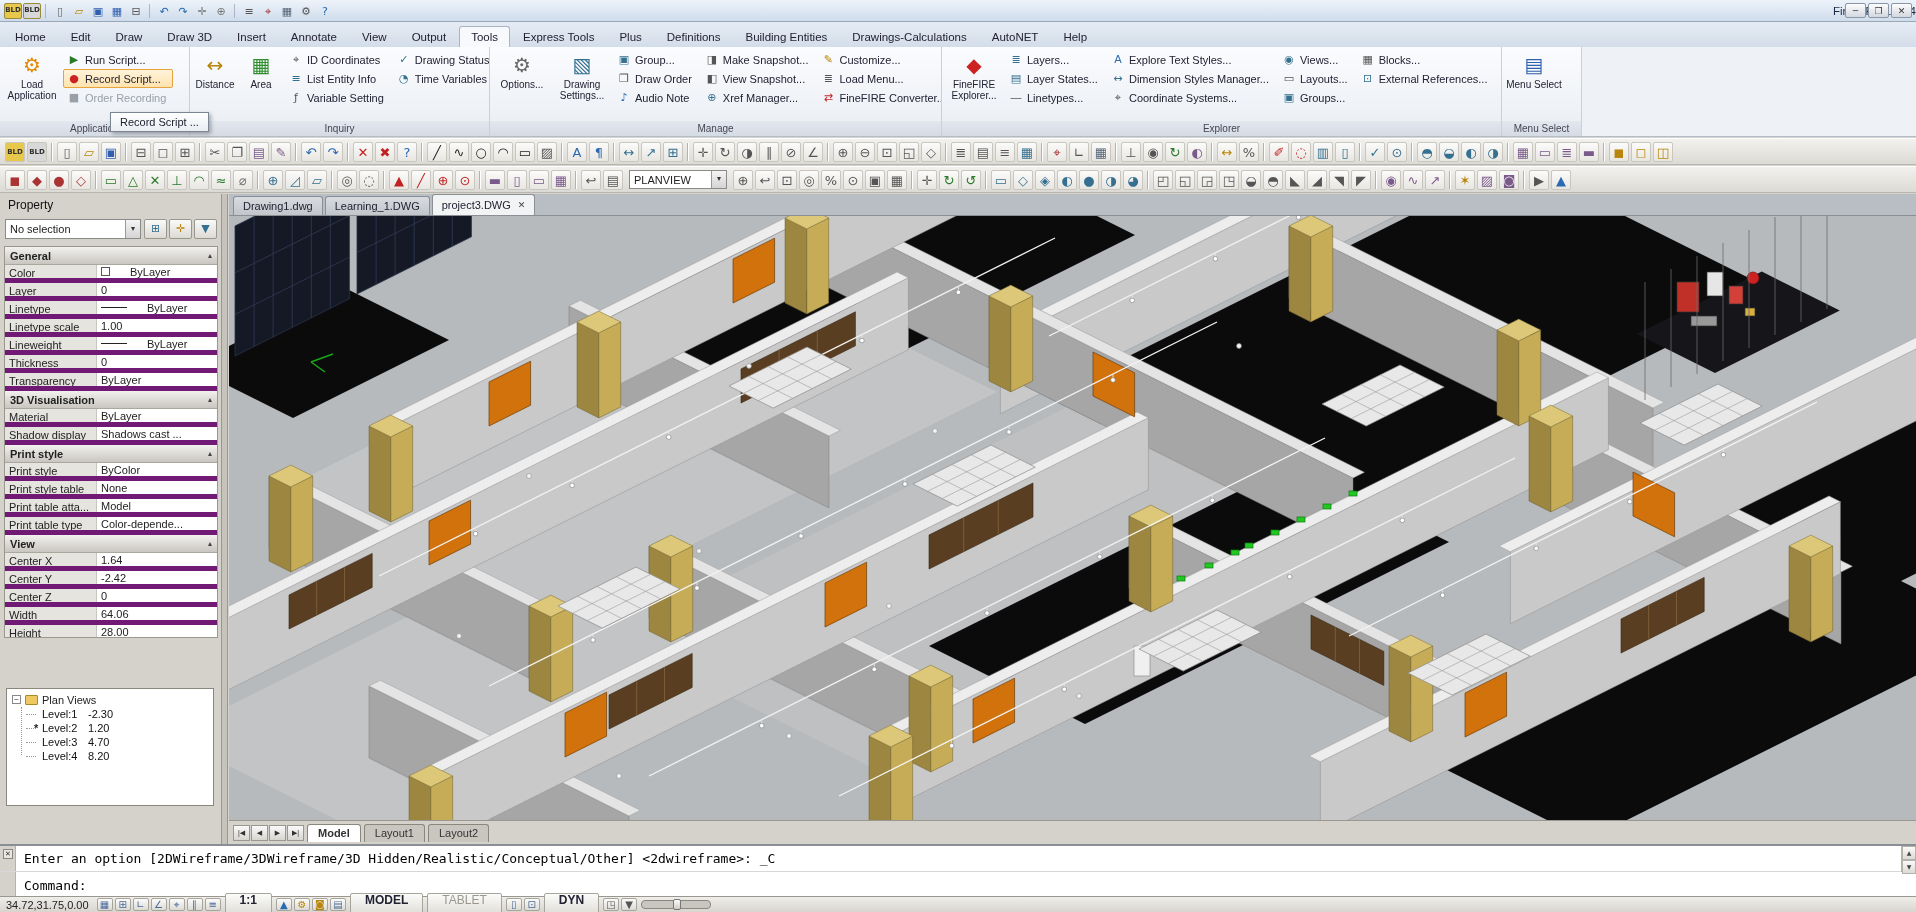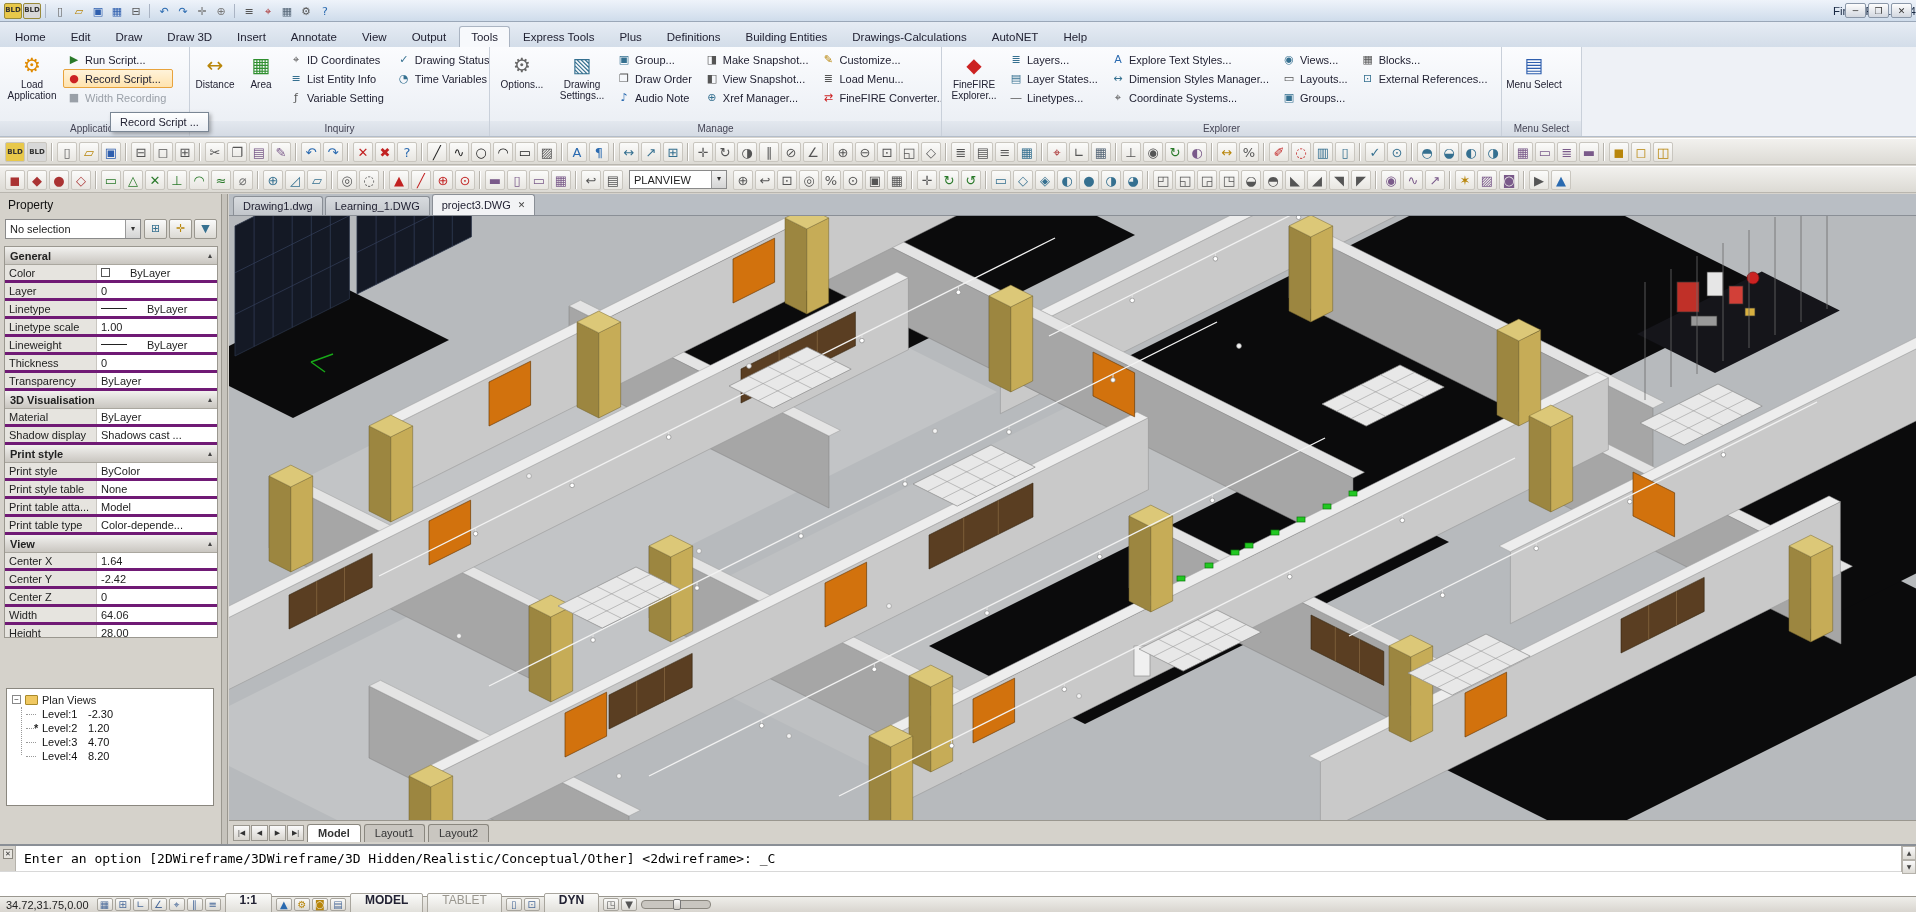--- a/index.html
+++ b/index.html
@@ -50,21 +50,21 @@
   #main{position:absolute;top:194px;left:0;width:1916px;height:650px;}
   #propertypanel{position:absolute;left:0;top:0;width:222px;height:650px;background:#d5d2cb;border-right:1px solid #9a978f;}
   #prop-title{position:absolute;left:8px;top:4px;font-size:12px;color:#111;}
   #prop-selrow{position:absolute;left:5px;top:24px;width:212px;height:22px;display:flex;gap:3px;align-items:center;}
   .pcombo{flex:1;height:20px;background:#fff;border:1px solid #8a8a8a;font-size:11px;display:flex;align-items:center;padding-left:4px;}
   .pcombo .arrow{margin-left:auto;width:15px;height:18px;background:linear-gradient(#f4f4f4,#d4d4d4);border-left:1px solid #9a9a9a;font-size:8px;line-height:17px;text-align:center;color:#333;}
   .ptool{width:23px;height:20px;background:linear-gradient(#fafafa,#dcdad4);border:1px solid #9a978f;border-radius:2px;font-size:11px;line-height:18px;text-align:center;font-family:"DejaVu Sans",sans-serif;flex:0 0 auto;}
   #prop-grid{position:absolute;left:4px;top:52px;width:214px;height:392px;overflow:hidden;border:1px solid #9a978f;background:#fff;}
   .psec{height:18px;background:linear-gradient(#f2f1ef,#c9c6c0);border-bottom:1px solid #aaa79f;display:flex;align-items:center;padding:0 5px;font-size:11px;font-weight:bold;color:#222;}
   .parrow{margin-left:auto;font-size:8px;color:#444;font-family:"DejaVu Sans",sans-serif;}
-  .prow{height:18px;display:flex;border-bottom:3px solid #701a75;}
+  .prow{height:18px;display:flex;border-bottom:5px solid #701a75;}
   .plab{width:92px;background:#e6e4df;border-right:1px solid #c9c6c0;font-size:11px;padding:2px 0 0 4px;white-space:nowrap;overflow:hidden;}
   .pval{flex:1;font-size:11px;padding:0 0 0 4px;display:flex;align-items:center;gap:20px;white-space:nowrap;overflow:hidden;}
   .swatch{width:9px;height:9px;background:#fff;border:1px solid #555;flex:0 0 auto;}
   .pline{width:26px;height:0;border-top:1px solid #222;flex:0 0 auto;}
   #planviews{position:absolute;left:6px;top:494px;width:208px;height:118px;background:#fff;border:1px solid #8a877f;overflow:hidden;padding:3px 0 0 5px;}
   .tv-root{display:flex;align-items:center;gap:4px;font-size:11px;height:15px;}
   .tv-exp{width:9px;height:9px;border:1px solid #888;background:#fff;font-size:8px;line-height:7px;text-align:center;color:#333;flex:0 0 auto;}
   .tv-folder{width:13px;height:10px;background:#f0c861;border:1px solid #a98a2a;border-radius:1px;flex:0 0 auto;}
   .tv-guide{position:absolute;left:14px;top:18px;height:48px;border-left:1px dotted #999;}
   .tv-item{position:relative;display:flex;align-items:center;font-size:11px;height:14px;padding-left:30px;color:#111;}
@@ -171,21 +171,21 @@
           <div class="sbtn">
             <span class="sicon" style="color: rgb(42, 122, 42);">▶</span>
             <span>Run Script...</span>
           </div>
           <div class="sbtn hl">
             <span class="sicon" style="color: rgb(204, 34, 34);">●</span>
             <span>Record Script...</span>
           </div>
           <div class="sbtn dis">
             <span class="sicon" style="color: rgb(136, 136, 136);">■</span>
-            <span>Width Recording</span>
+            <span>Order Recording</span>
           </div>
         </div>
       </div>
       <div class="rlabel">Application</div>
     </div>
     <div class="rgroup" style="width: 300px;">
       <div class="rbody">
         <div class="bigbtn narrow">
           <span class="bigicon" style="color: rgb(184, 134, 11);">↔</span>
           <span class="biglabel">Distance</span>
@@ -1000,20 +1000,24 @@
   <div id="cmd-hist">
     <span class="cmd-gutter">
       <span id="cmd-close">✕</span>
     </span>
     <span class="cmd-text">Enter an option [2DWireframe/3DWireframe/3D Hidden/Realistic/Conceptual/Other] &lt;2dwireframe&gt;: _C</span>
     <span id="cmd-scroll">
       <span class="scr">▲</span>
       <span class="scr">▼</span>
     </span>
   </div>
+  <div id="cmd-input">
+    <span class="cmd-gutter"></span>
+    <span class="cmd-text">Command:</span>
+  </div>
 </div>
 
 <div id="statusbar">
   <span id="status-right">
     <span id="status-coords">34.72,31.75,0.00</span>
     <span id="st-toggles" class="sticons">
         <span class="stoggle" style="color: rgb(74, 106, 154);">▦</span>
         <span class="stoggle" style="color: rgb(74, 106, 154);">⊞</span>
         <span class="stoggle" style="color: rgb(74, 106, 154);">∟</span>
         <span class="stoggle" style="color: rgb(74, 106, 154);">∠</span>

